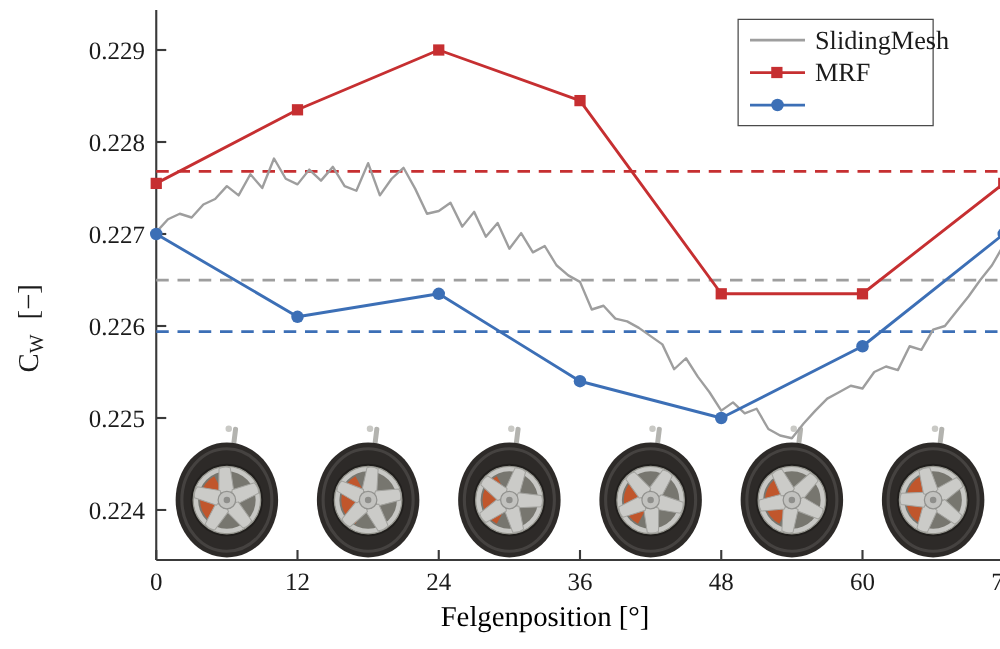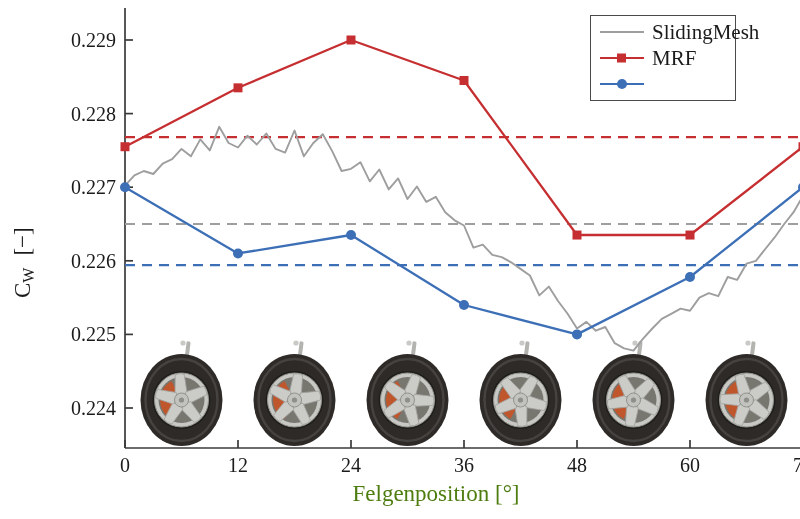--- a/index.html
+++ b/index.html
@@ -1,26 +1,26 @@
 <!DOCTYPE html>
 <html><head>
 <meta charset="utf-8">
 <style>
   html,body{margin:0;padding:0;background:#ffffff;}
   .fig{position:relative;width:800px;height:519px;background:#ffffff;overflow:hidden;
        font-family:"Liberation Serif","DejaVu Serif",serif;padding-left:28px;}
   svg{display:block;}
-  .legend{position:absolute;left:590px;top:15px;width:146px;height:86px;box-sizing:border-box;
+  .legend{position:absolute;left:590px;top:15px;width:157px;height:86px;box-sizing:border-box;
           border:1.6px solid #4a4a4a;background:#ffffff;padding:3px 6px 3px 6px;
           display:flex;flex-direction:column;justify-content:space-around;}
   .legend-row{display:flex;align-items:center;height:25px;}
   .legend-row svg{flex:0 0 auto;margin-right:5px;}
   .legend-label{font-size:21px;color:#1b1b1b;white-space:nowrap;line-height:1;}
   .xlabel{position:absolute;left:97px;top:481px;width:678px;text-align:center;
-          font-size:23px;color:#4d7c0f;}
+          font-size:23px;color:#000000;}
   .ylabel{position:absolute;left:10px;top:298px;transform-origin:0 0;transform:rotate(-90deg);
           font-size:23px;color:#1b1b1b;white-space:nowrap;}
   .ylabel .sub{font-size:16px;vertical-align:-4px;}
   .ylabel .units{margin-left:12px;}
 </style>
 </head>
 <body>
 
 <div class="fig">
 

